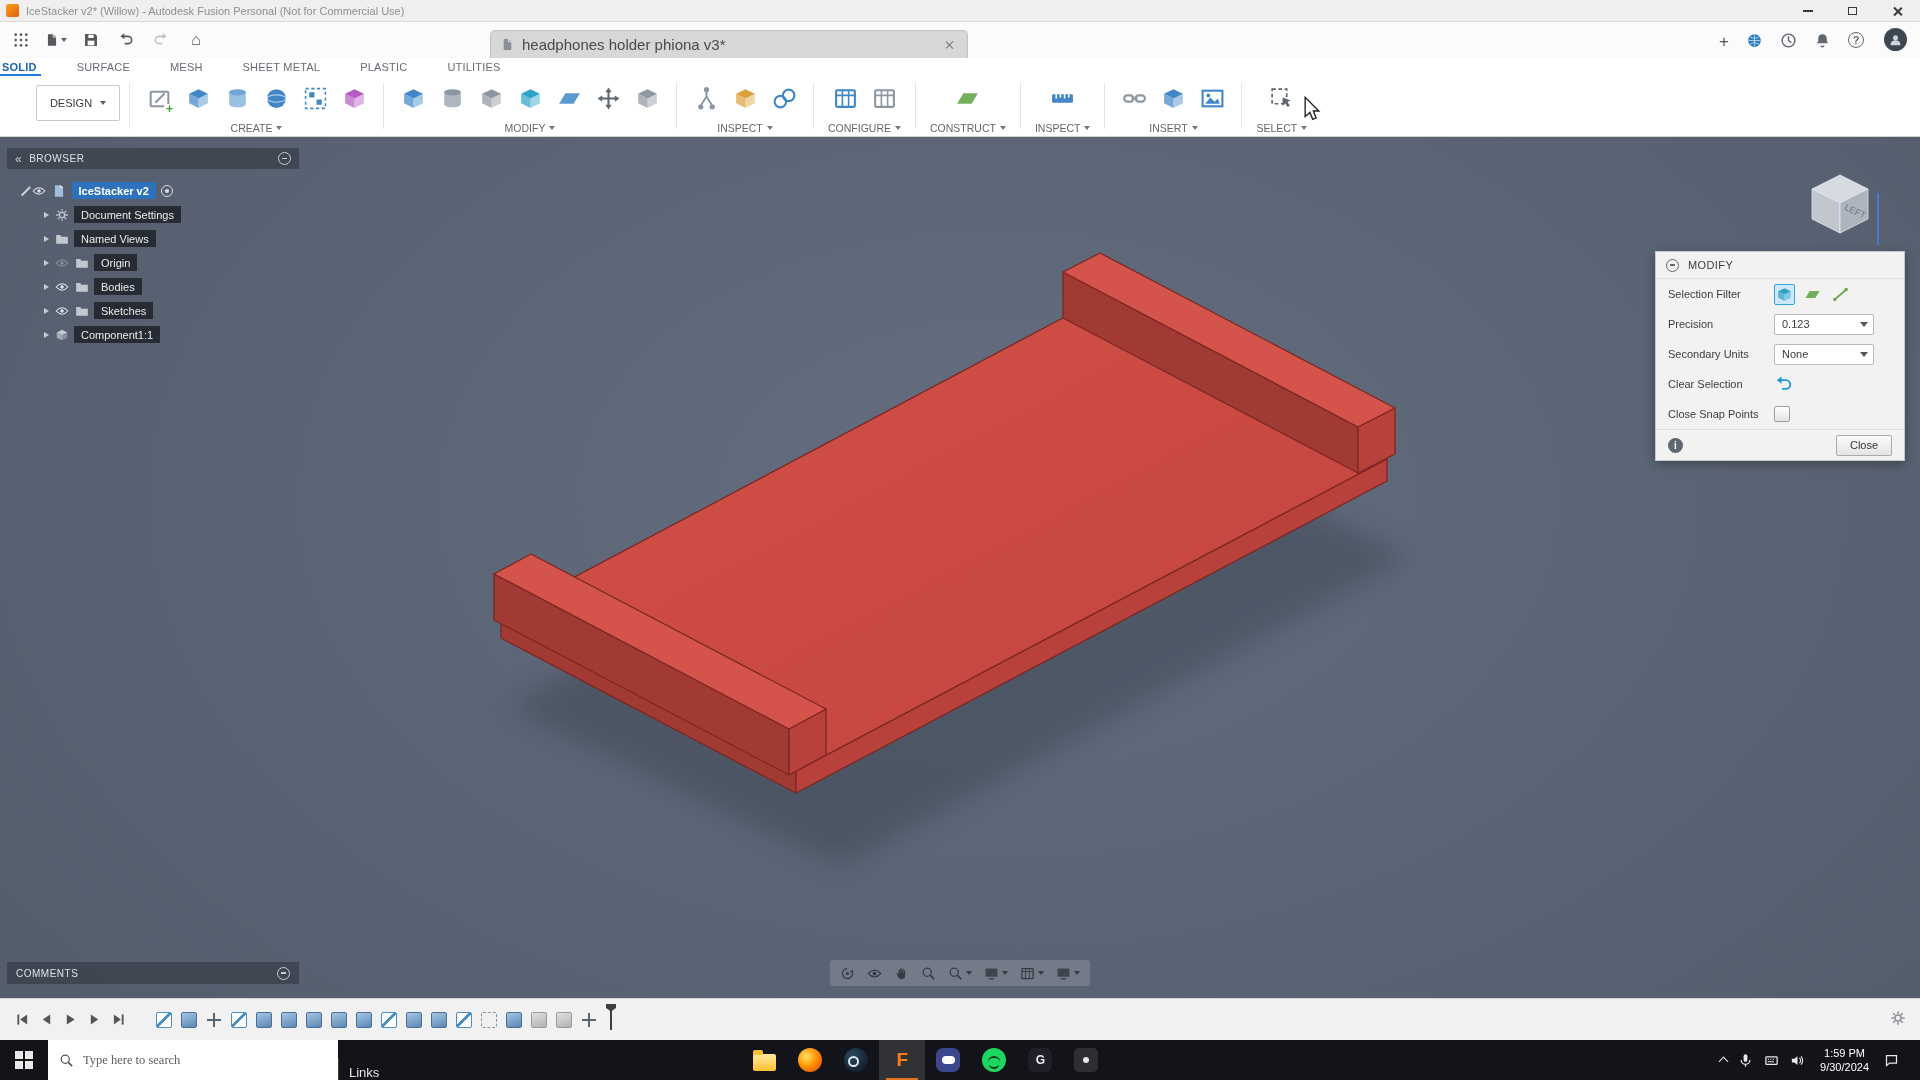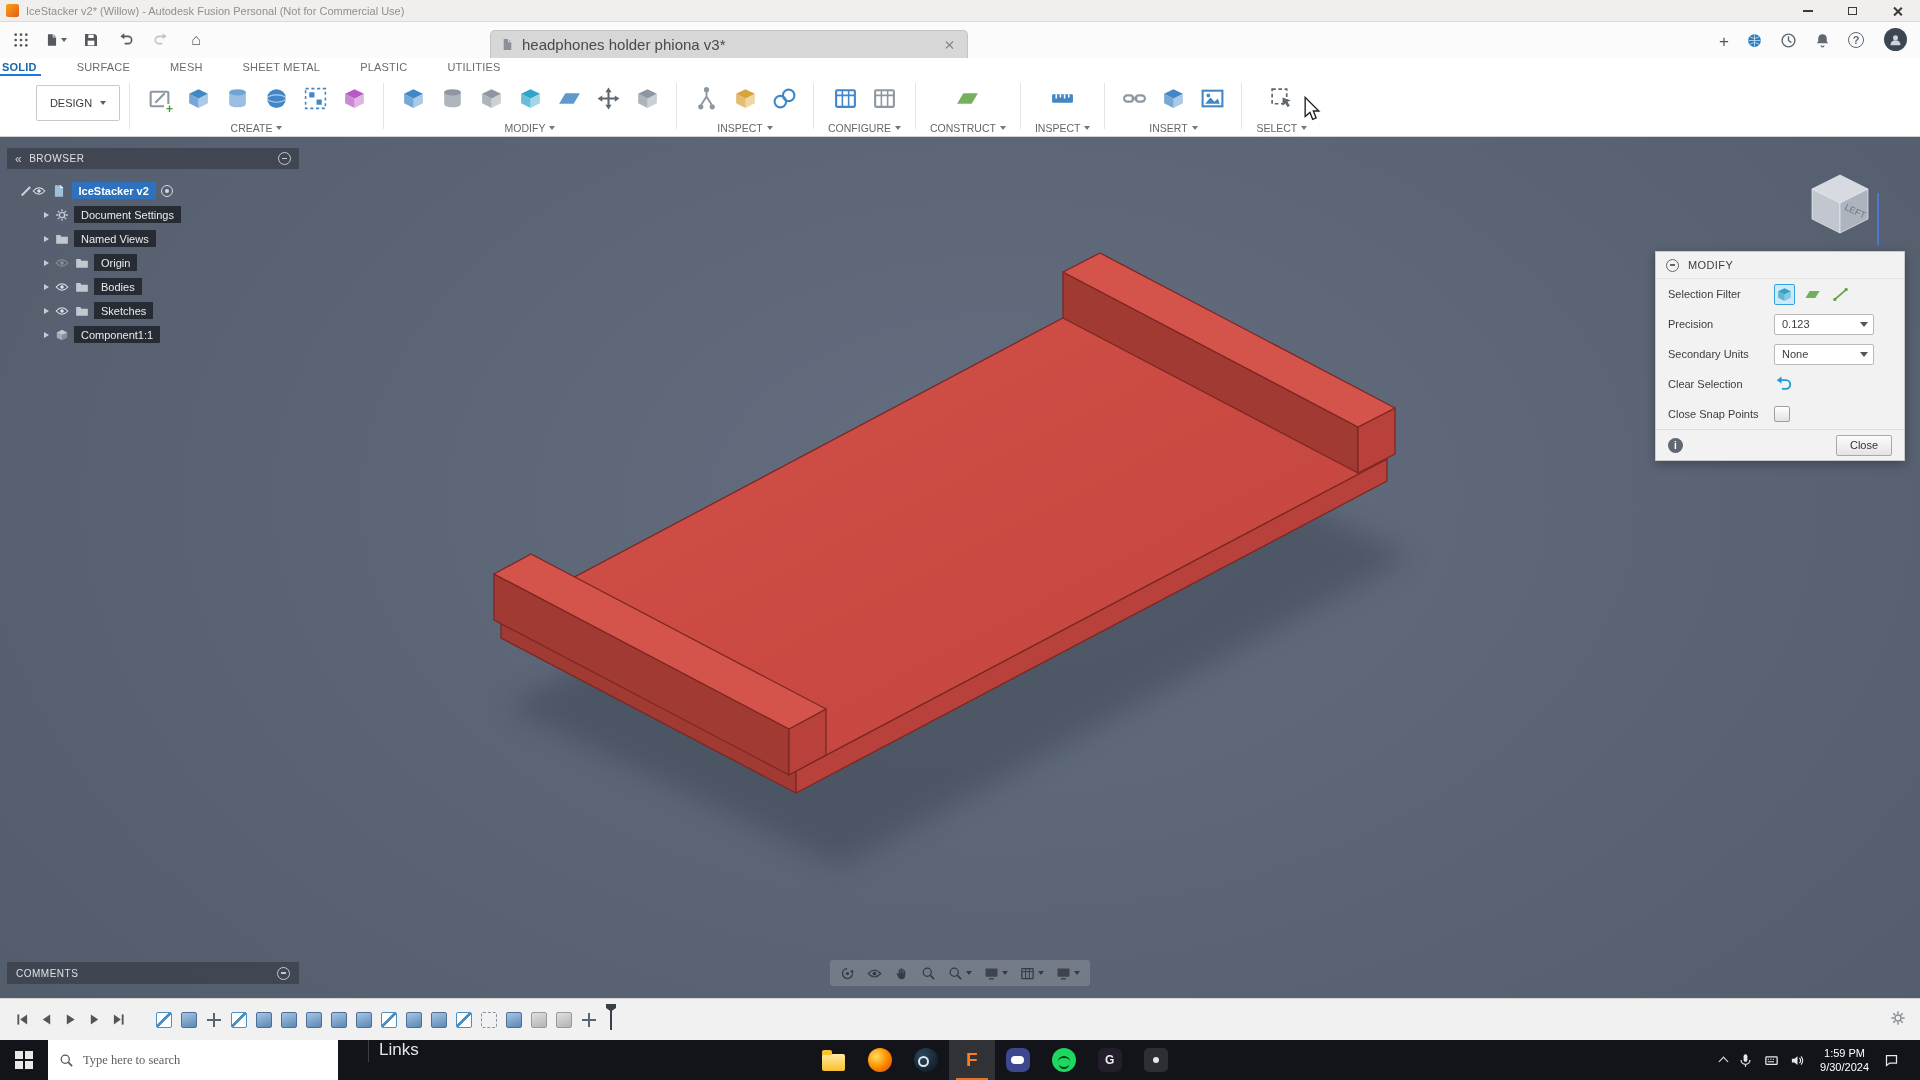--- a/index.html
+++ b/index.html
@@ -140,21 +140,21 @@
 
 
 #taskbar{position:absolute;top:1040px;left:0;right:0;height:40px;background:#121419;display:flex;align-items:stretch;color:#e8e8e8}
 .start{width:48px;display:flex;align-items:center;justify-content:center}
 .winlogo{display:grid;grid-template-columns:8px 8px;grid-template-rows:8px 8px;gap:1.5px}
 .winlogo span{background:#e8e8e8}
 .searchbox{width:290px;background:#fff;display:flex;align-items:center;gap:9px;padding:0 11px}
 .searchbox svg{width:15px;height:15px;color:#555;flex:none}
 .searchbox input{border:none;outline:none;background:transparent;font-size:12.5px;color:#444;width:100%;font-family:Liberation Serif, serif}
 .searchbox input::placeholder{color:#606060}
-.links{display:flex;align-items:flex-start;gap:10px;padding:0 30px;font-size:17px;color:#e4e4e4}
+.links{display:flex;align-items:flex-end;gap:10px;padding:0 0;font-size:13px;color:#e4e4e4}
 .lsep{width:1px;height:22px;background:#3a3d44}
 .apps{margin-left:362px;display:flex;align-items:stretch}
 .tapp{width:46px;display:flex;align-items:center;justify-content:center;position:relative}
 .tapp.active{background:rgba(255,255,255,.13)}
 .tapp.active::after{content:"";position:absolute;bottom:0;left:7px;right:7px;height:2px;background:#e57322}
 .ticon{width:24px;height:24px;border-radius:50%;display:flex;align-items:center;justify-content:center;font-weight:bold;font-size:14px;position:relative}
 .ticon.file-explorer{border-radius:2px;background:linear-gradient(#ffe9a0,#fbc02d);height:17px;width:23px;margin-top:5px}
 .ticon.file-explorer::before{content:"";position:absolute;top:-4px;left:0;width:10px;height:5px;background:#fbc02d;border-radius:2px 2px 0 0}
 .ticon.firefox{background:radial-gradient(circle at 35% 35%,#ffe066,#ff9500 45%,#e8590c 82%)}
 .ticon.steam{background:radial-gradient(circle at 35% 30%,#2a475e,#13202d 75%)}

